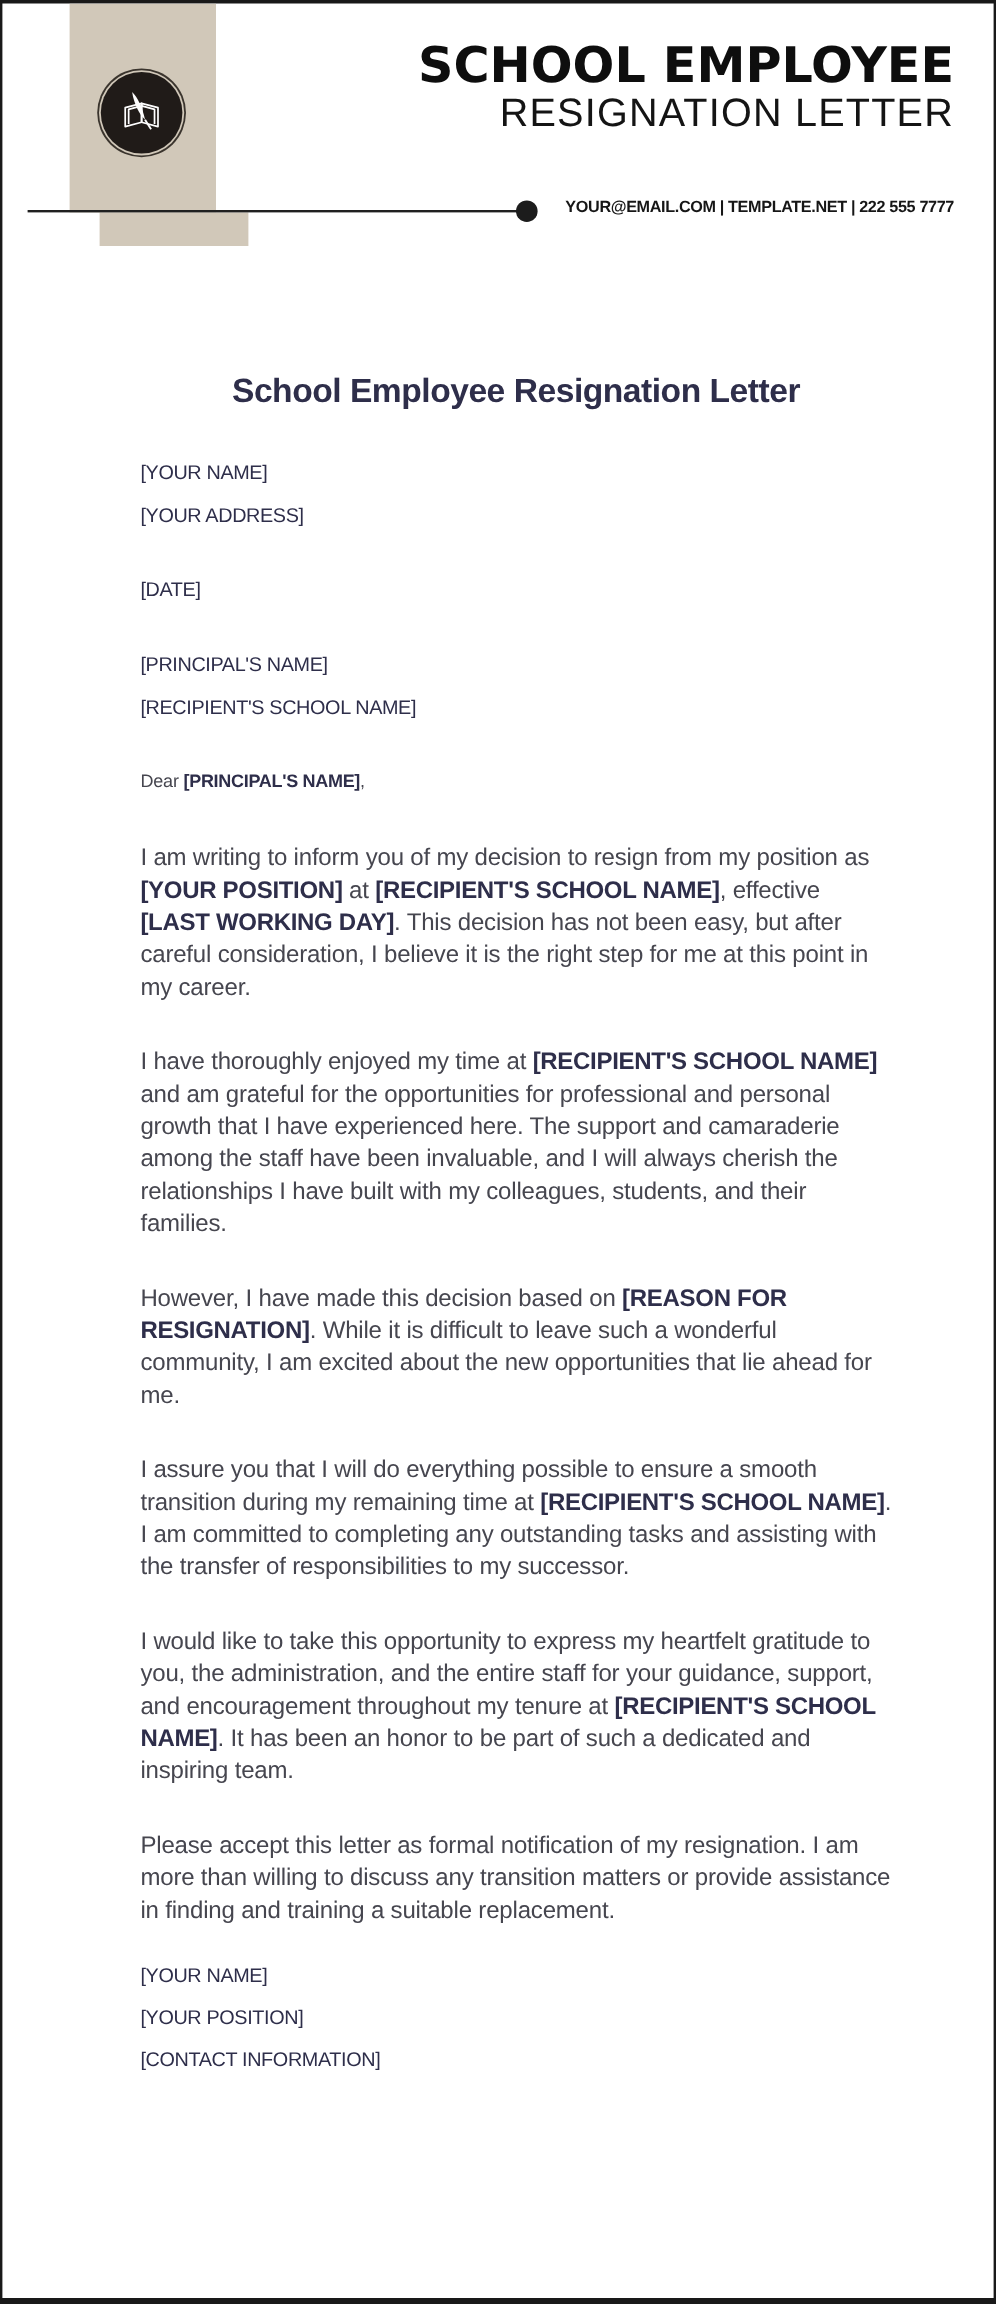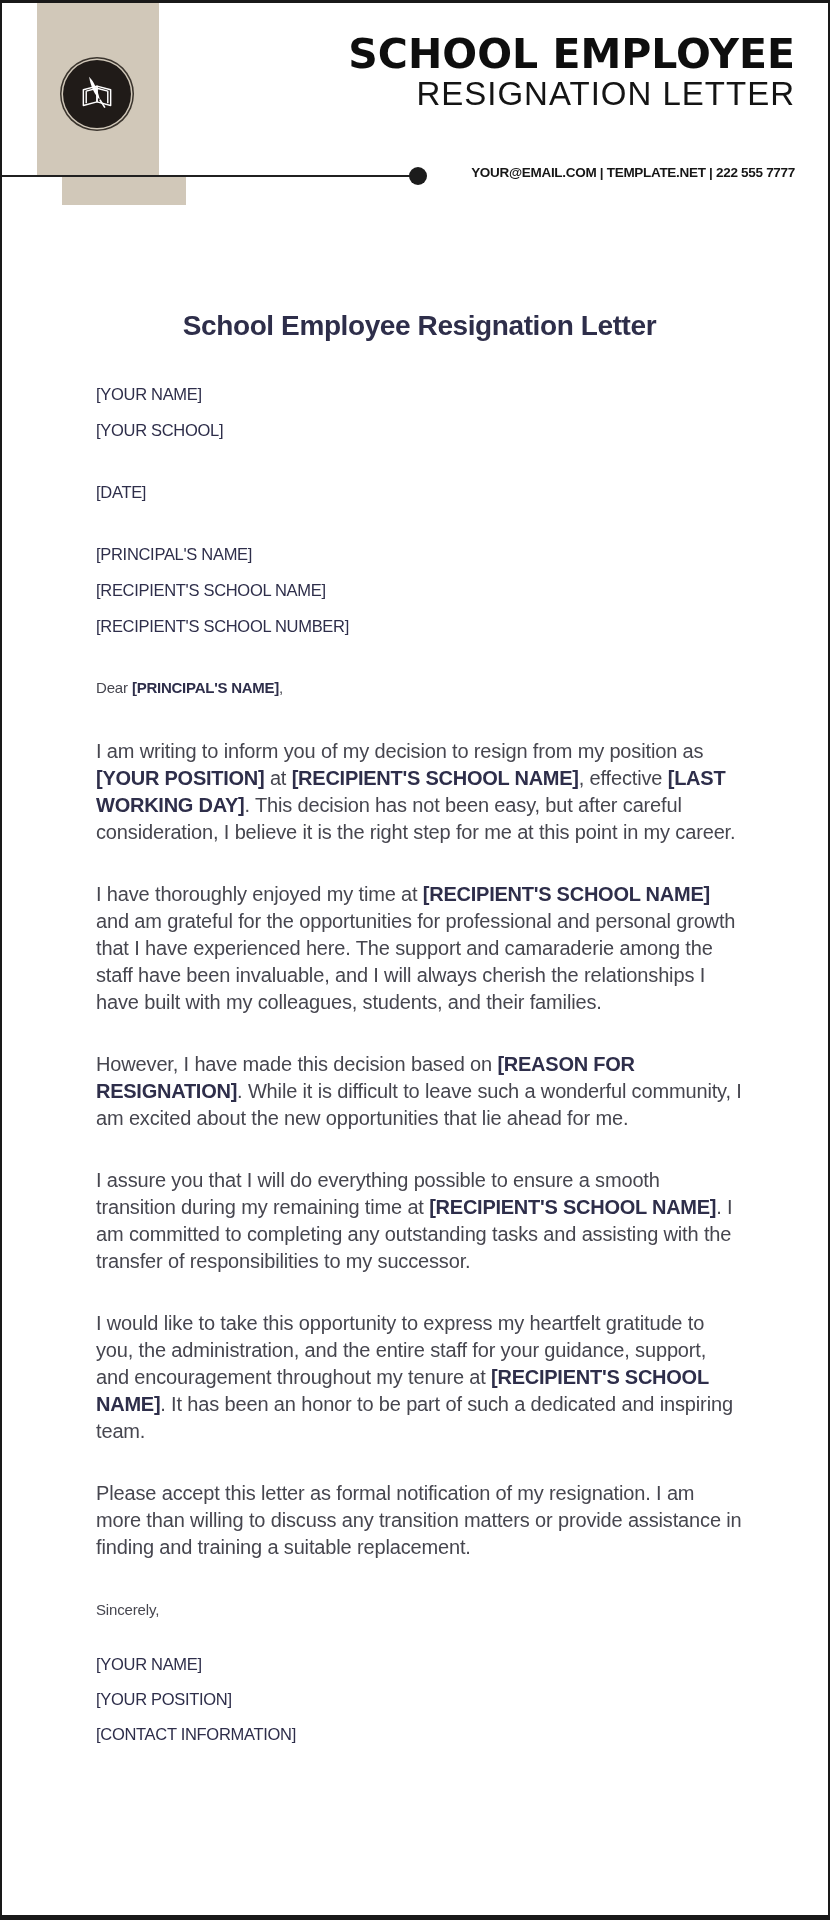--- a/index.html
+++ b/index.html
@@ -8,20 +8,21 @@
     --body:#46464f;
     --black:#0e0e0e;
     --logoBg:#201b18;
   }
   html,body{margin:0;padding:0;background:#ffffff;}
   .page{
     position:relative;width:830px;height:1920px;box-sizing:border-box;
     border:2px solid #191919;border-top-width:3px;border-bottom-width:5px;
     background:#fff;overflow:hidden;
     font-family:"Liberation Sans",sans-serif;
+    padding-left:21px;
   }
   
   .letterhead{position:relative;height:202px;}
   .beige-top{position:absolute;left:35px;top:0;width:122px;height:174px;background:var(--accent);}
   .beige-bottom{position:absolute;left:60px;top:174px;width:124px;height:28px;background:var(--accent);}
   .header-rule{position:absolute;left:0;top:172px;width:412px;height:2px;background:#202020;}
   .header-dot{position:absolute;left:407px;top:164px;width:18px;height:18px;border-radius:50%;background:#1c1c1c;}
   .logo-badge{
     position:absolute;left:61px;top:57px;width:68px;height:68px;border-radius:50%;
     background:var(--logoBg);
@@ -80,43 +81,41 @@
     </div>
 
     <div class="contact">YOUR@EMAIL.COM | TEMPLATE.NET | 222 555 7777</div>
   </header>
 
   <main class="letter">
     <h1 class="letter-heading">School Employee Resignation Letter</h1>
 
     <div class="sender-block">
         <div class="ph-line">[YOUR NAME]</div>
-        <div class="ph-line">[YOUR SCHOOL]</div>
+        <div class="ph-line">[YOUR ADDRESS]</div>
       </div>
     <div class="date-block">
         <div class="ph-line">[DATE]</div>
       </div>
     <div class="recipient-block">
         <div class="ph-line">[PRINCIPAL'S NAME]</div>
         <div class="ph-line">[RECIPIENT'S SCHOOL NAME]</div>
-        <div class="ph-line">[RECIPIENT'S SCHOOL NUMBER]</div>
       </div>
 
     <p class="salutation"><span>Dear </span><span class="ph">[PRINCIPAL'S NAME]</span><span>,</span></p>
 
     <div class="paras">
         <p><span>I am writing to inform you of my decision to resign from my position as </span><span class="ph">[YOUR POSITION]</span><span> at </span><span class="ph">[RECIPIENT'S SCHOOL NAME]</span><span>, effective </span><span class="ph">[LAST WORKING DAY]</span><span>. This decision has not been easy, but after careful consideration, I believe it is the right step for me at this point in my career.</span></p>
         <p><span>I have thoroughly enjoyed my time at </span><span class="ph">[RECIPIENT'S SCHOOL NAME]</span><span> and am grateful for the opportunities for professional and personal growth that I have experienced here. The support and camaraderie among the staff have been invaluable, and I will always cherish the relationships I have built with my colleagues, students, and their families.</span></p>
         <p><span>However, I have made this decision based on </span><span class="ph">[REASON FOR RESIGNATION]</span><span>. While it is difficult to leave such a wonderful community, I am excited about the new opportunities that lie ahead for me.</span></p>
         <p><span>I assure you that I will do everything possible to ensure a smooth transition during my remaining time at </span><span class="ph">[RECIPIENT'S SCHOOL NAME]</span><span>. I am committed to completing any outstanding tasks and assisting with the transfer of responsibilities to my successor.</span></p>
         <p><span>I would like to take this opportunity to express my heartfelt gratitude to you, the administration, and the entire staff for your guidance, support, and encouragement throughout my tenure at </span><span class="ph">[RECIPIENT'S SCHOOL NAME]</span><span>. It has been an honor to be part of such a dedicated and inspiring team.</span></p>
         <p><span>Please accept this letter as formal notification of my resignation. I am more than willing to discuss any transition matters or provide assistance in finding and training a suitable replacement.</span></p>
       </div>
 
-    <p class="closing">Sincerely,</p>
 
 
     <div class="signoff-block">
         <div class="ph-line">[YOUR NAME]</div>
         <div class="ph-line">[YOUR POSITION]</div>
         <div class="ph-line">[CONTACT INFORMATION]</div>
       </div>
   </main>
 
 </div>

